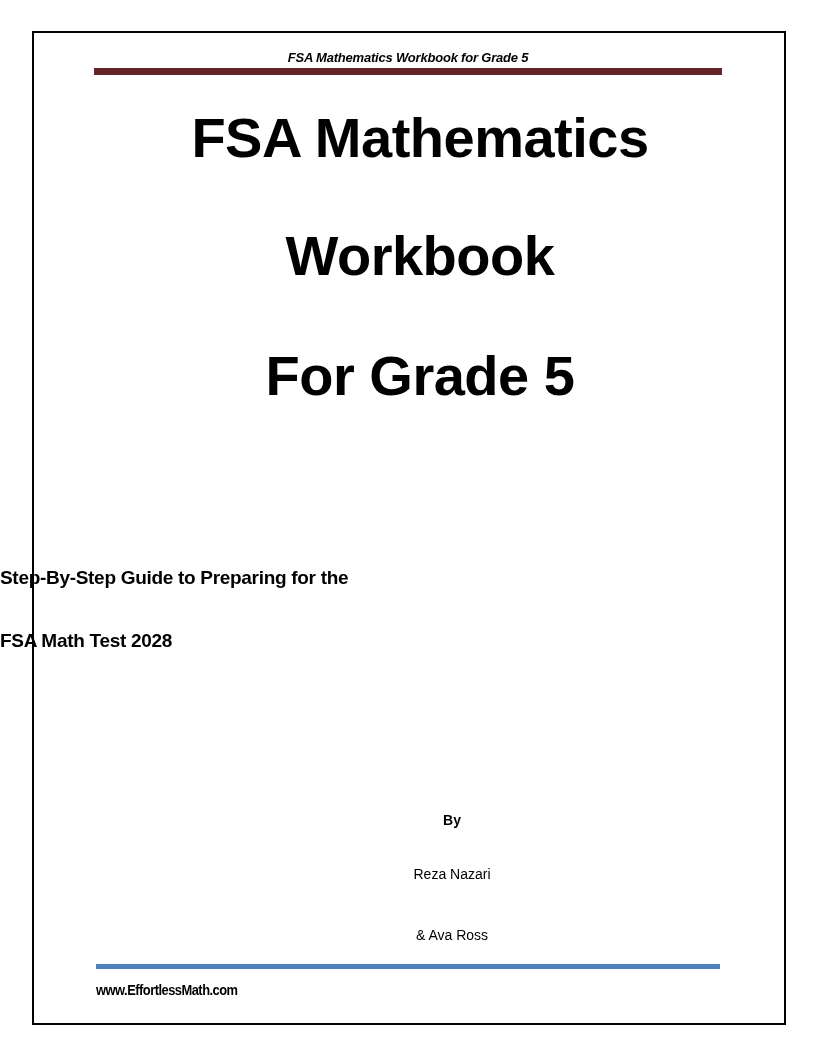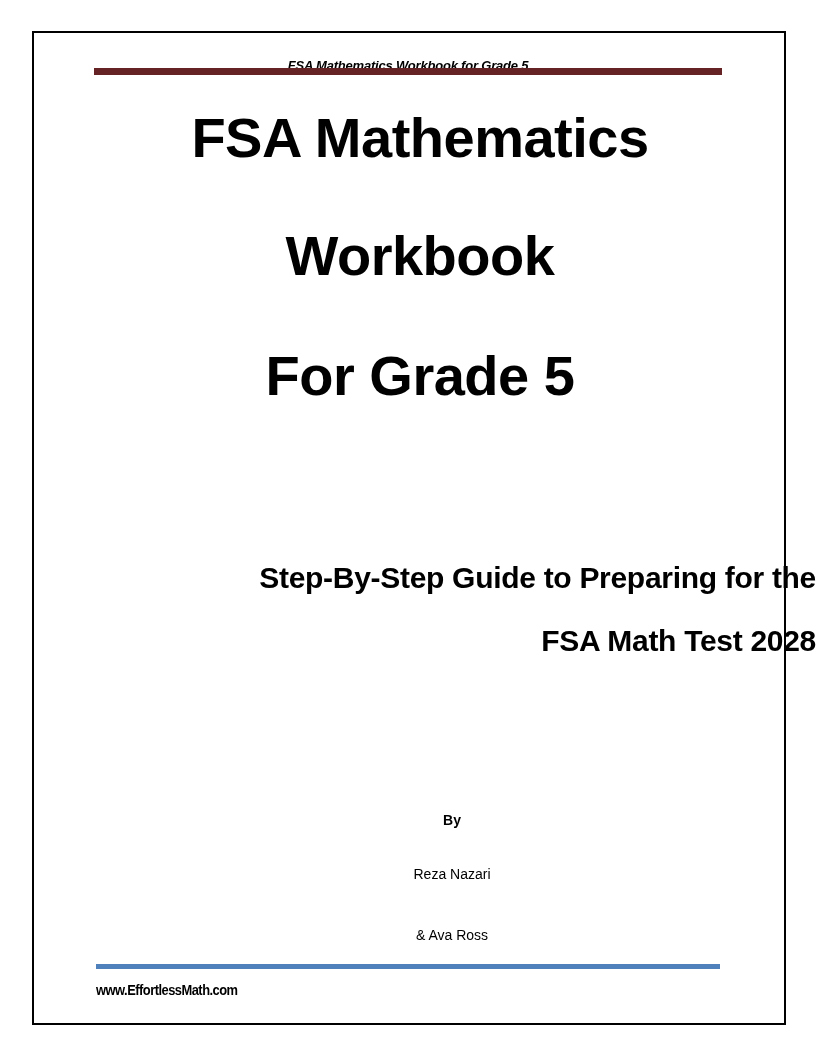--- a/index.html
+++ b/index.html
@@ -28,21 +28,20 @@
       position: absolute;
       left: 0;
       top: 50px;
       width: 816px;
       text-align: center;
       font-size: 13px;
       font-style: italic;
       font-weight: bold;
       line-height: 16px;
       letter-spacing: -0.2px;
-      margin-top: 8px;
     }
     .header-rule {
       position: absolute;
       left: 94px;
       top: 68px;
       width: 628px;
       height: 7px;
       background: #652325;
     }
     .title-line {
@@ -56,23 +55,23 @@
       letter-spacing: -0.5px;
       margin-left: 12px;
     }
     .t1 { top: 106px; }
     .t2 { top: 224px; }
     .t3 { top: 344px; }
     .subtitle-line {
       position: absolute;
       left: 0;
       width: 816px;
-      text-align: right;
+      text-align: left;
       font-weight: bold;
-      font-size: 30px;
+      font-size: 19px;
       line-height: 34px;
       letter-spacing: -0.3px;
     }
     .s1 { top: 561px; }
     .s2 { top: 624px; }
     .byline {
       position: absolute;
       left: 0;
       width: 816px;
       text-align: center;

